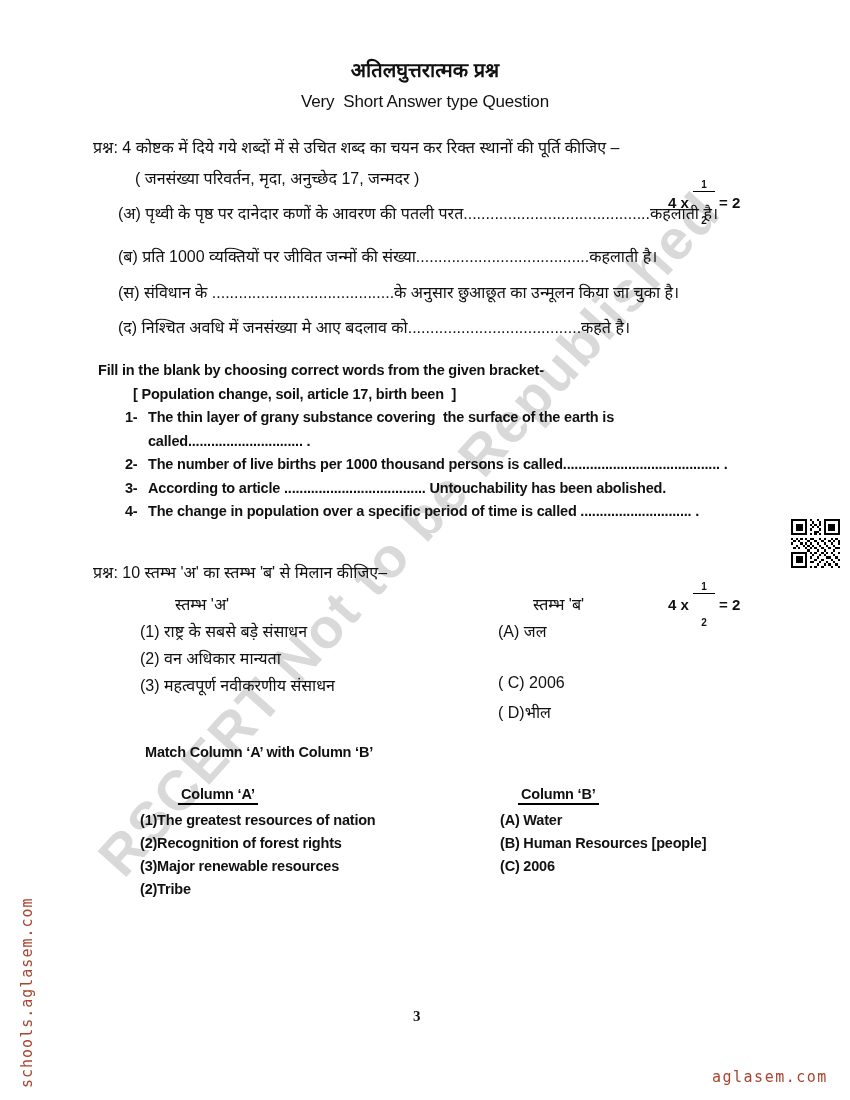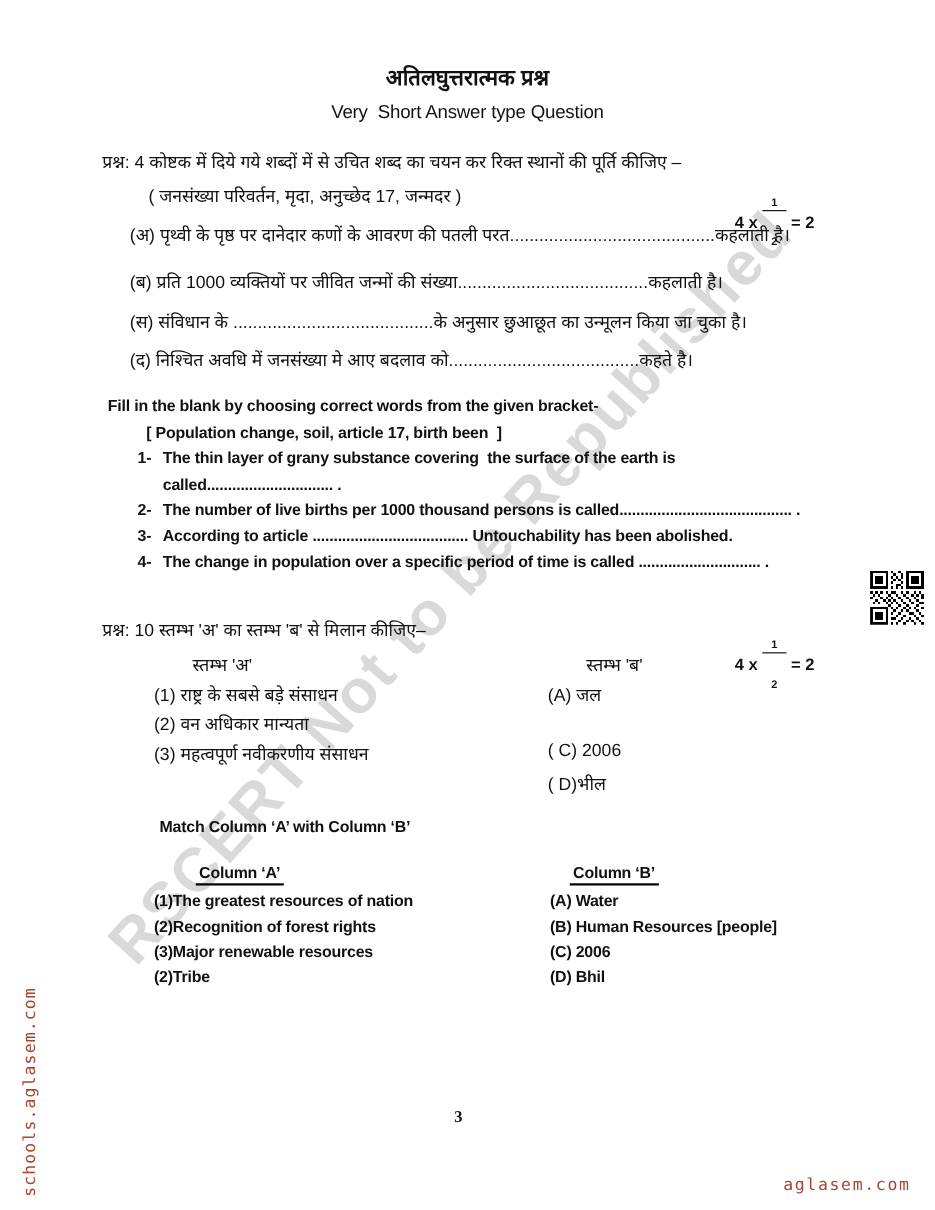--- a/index.html
+++ b/index.html
@@ -136,21 +136,20 @@
     <div class="abs en" style="left:178px;top:786px"><span class="ucol">Column ‘A’</span></div>
     <div class="abs en" style="left:518px;top:786px"><span class="ucol">Column ‘B’</span></div>
 
     <div class="abs en" style="left:140px;top:812px;width:340px">(1)The greatest resources of nation</div>
     <div class="abs en" style="left:500px;top:812px;width:300px">(A) Water</div>
     <div class="abs en" style="left:140px;top:835px;width:340px">(2)Recognition of forest rights</div>
     <div class="abs en" style="left:500px;top:835px;width:300px">(B) Human Resources [people]</div>
     <div class="abs en" style="left:140px;top:858px;width:340px">(3)Major renewable resources</div>
     <div class="abs en" style="left:500px;top:858px;width:300px">(C) 2006</div>
     <div class="abs en" style="left:140px;top:881px;width:340px">(2)Tribe</div>
-    <div class="abs en" style="left:500px;top:881px;width:300px">(D) Bhil</div>
 
     <div class="abs pagenum" style="left:413px;top:1008px">3</div>
 
     <div class="stamp stamp-left">schools.aglasem.com</div>
     <div class="stamp stamp-br">aglasem.com</div>
 
   </div>
 </div>
 
 </body></html>

